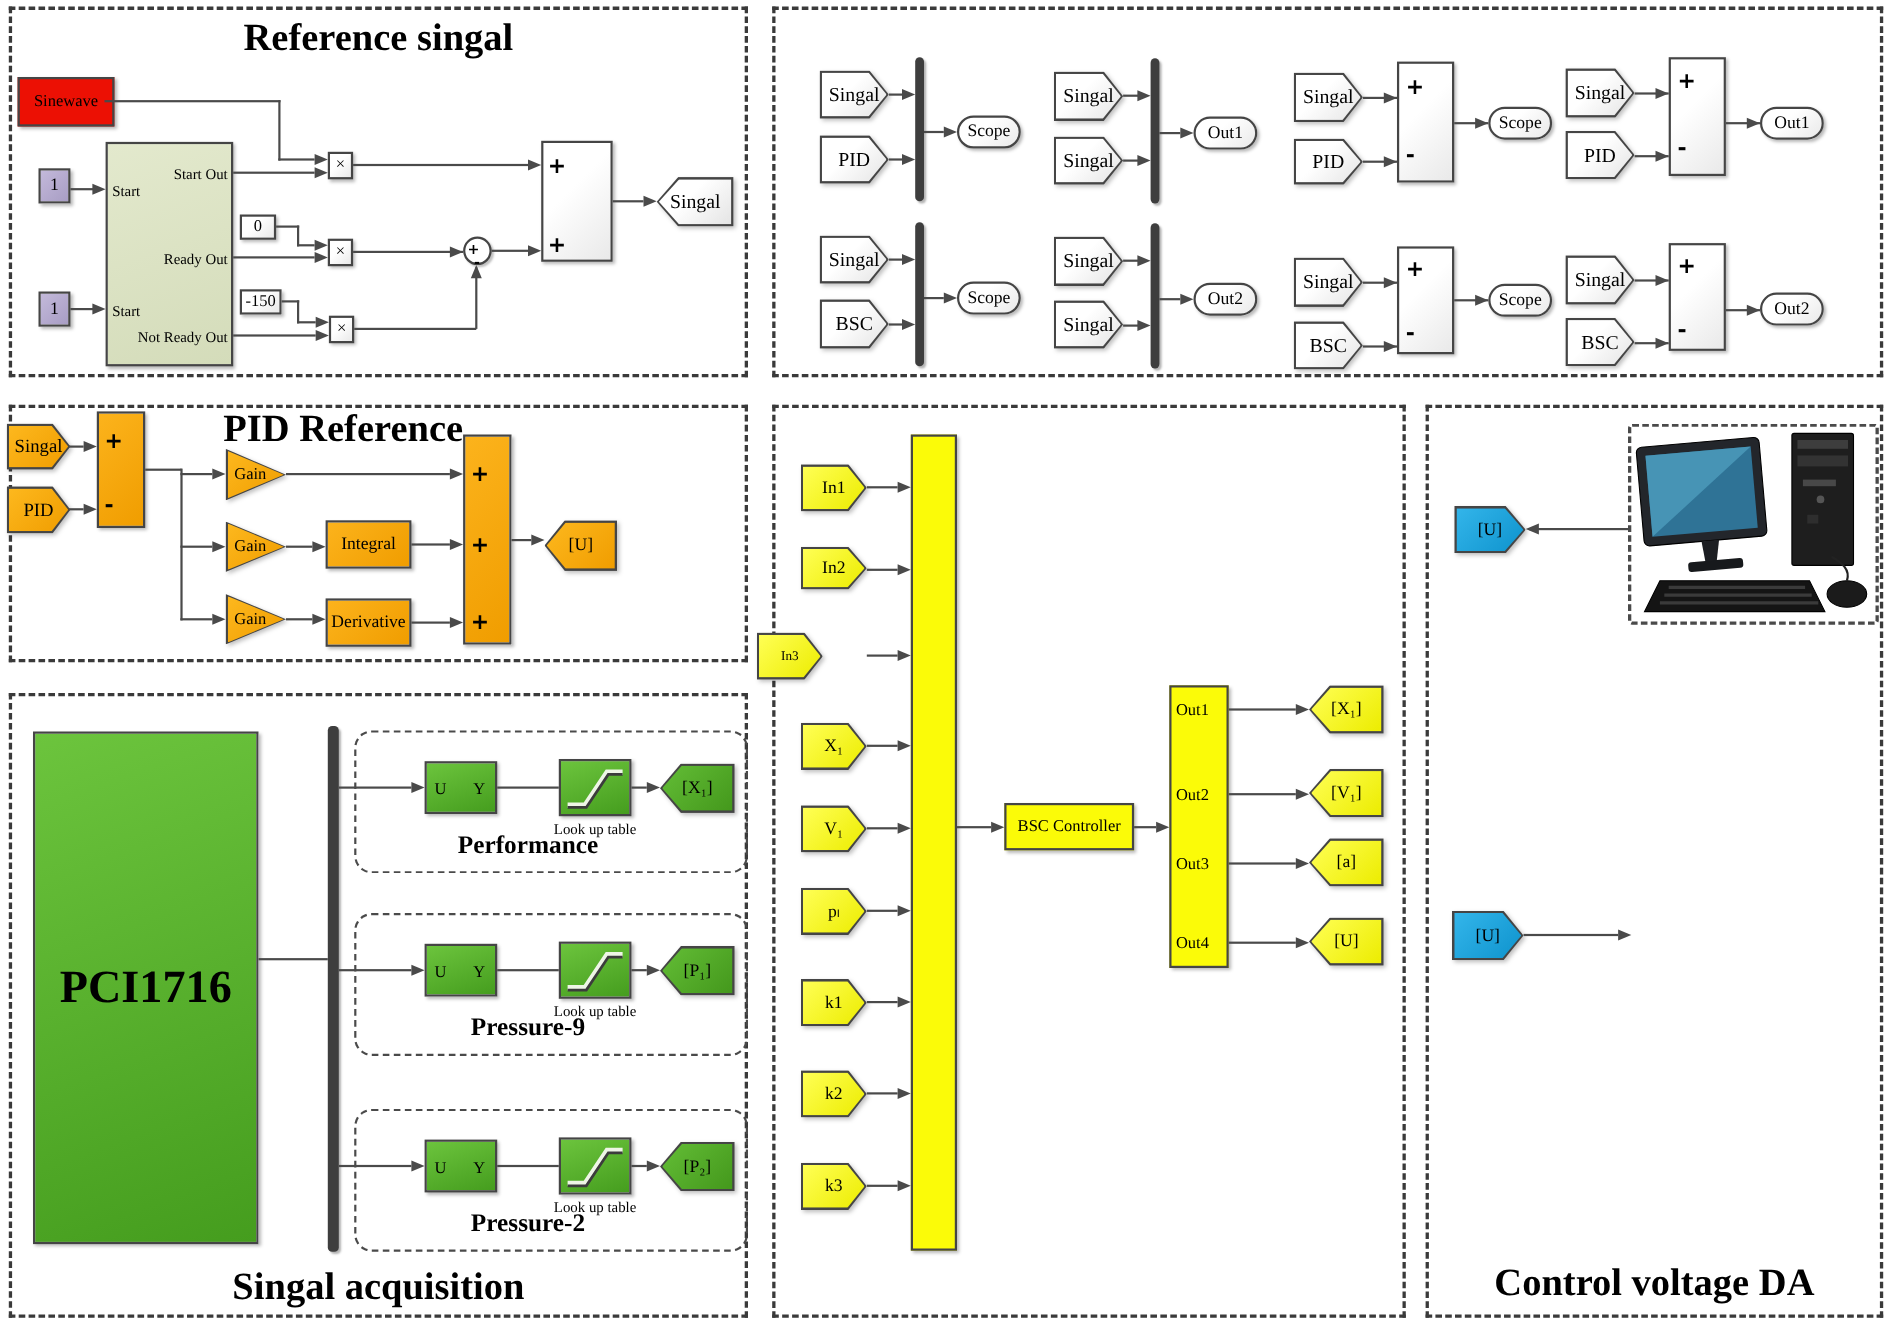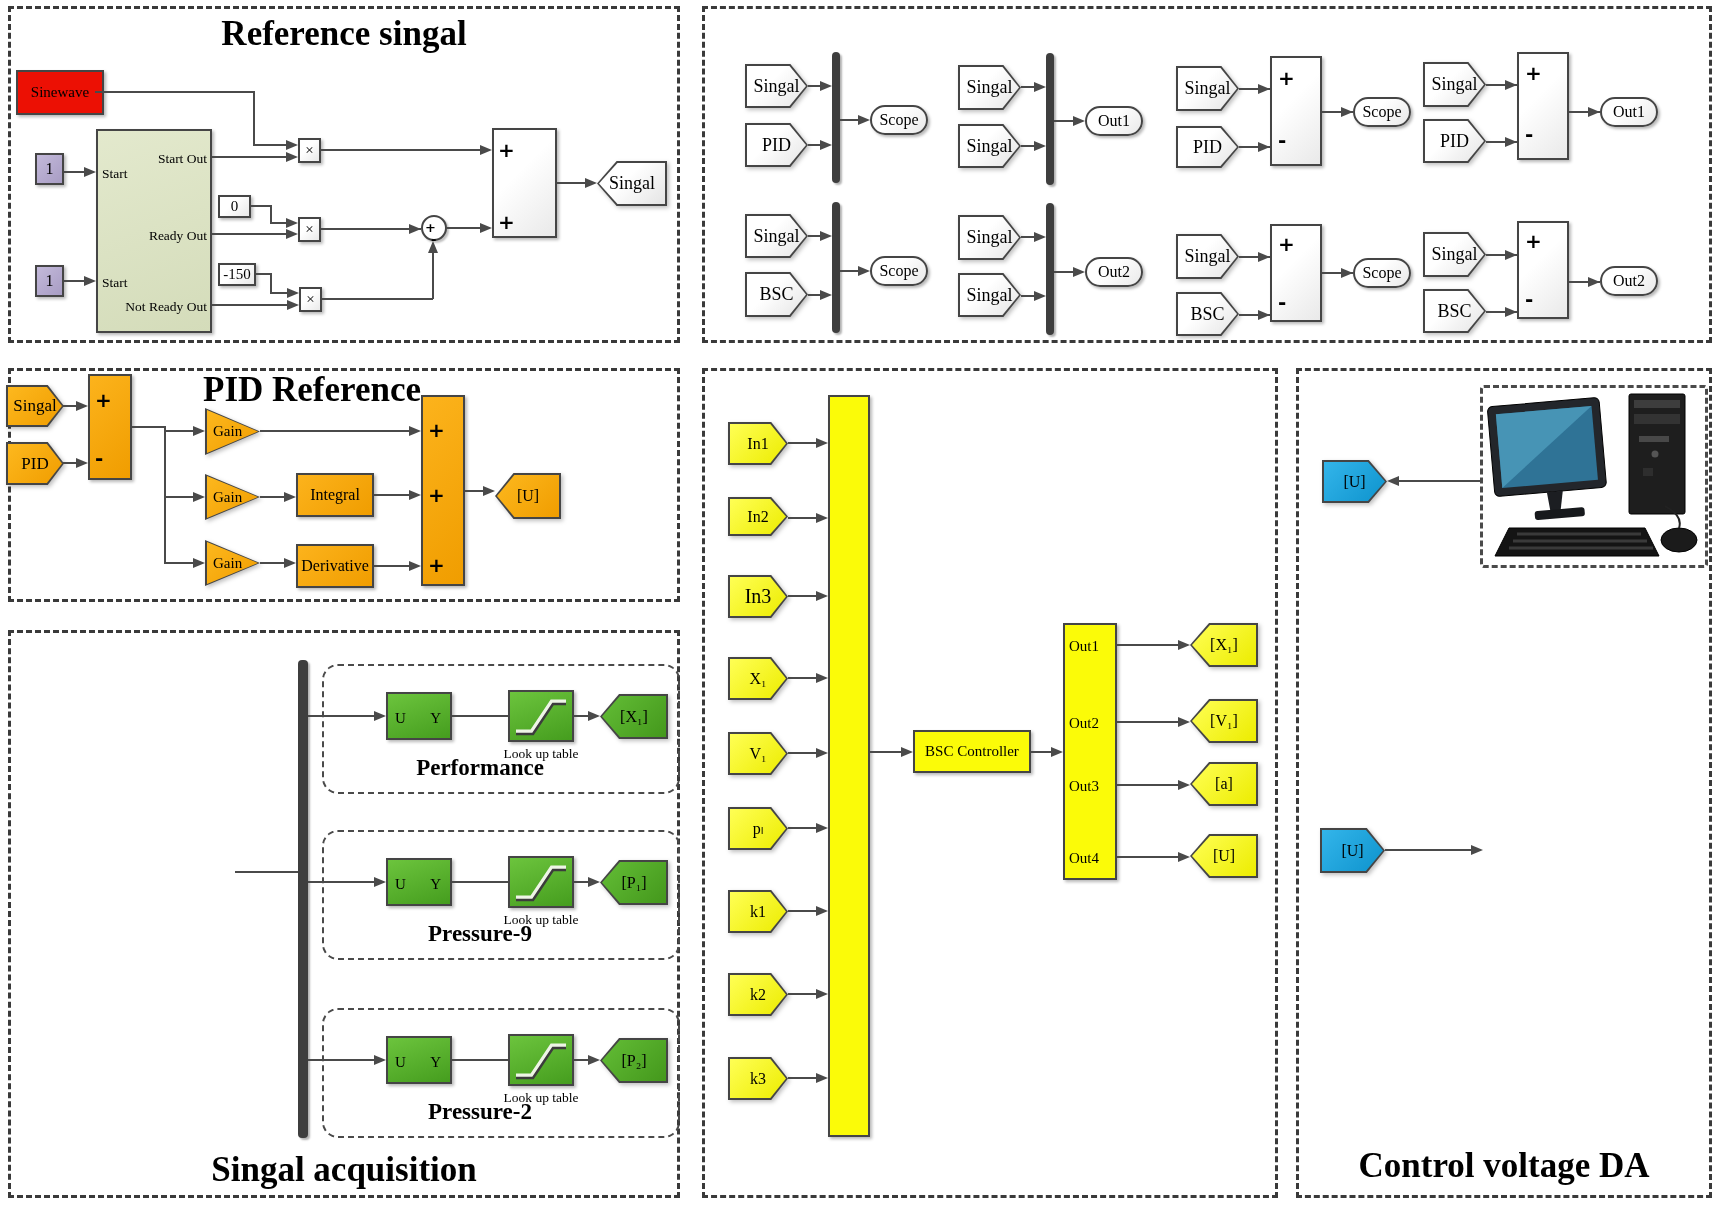--- a/index.html
+++ b/index.html
@@ -328,20 +328,21 @@
   <i class="w" style="left:374px;top:494px;width:35px;height:2px"></i>
     <i class="ar" style="left:409px;top:490px"></i>
   <i class="w" style="left:260px;top:562px;width:24px;height:2px"></i>
     <i class="ar" style="left:284px;top:558px"></i>
   <i class="w" style="left:374px;top:565px;width:35px;height:2px"></i>
     <i class="ar" style="left:409px;top:561px"></i>
   <i class="w" style="left:465px;top:490px;width:18px;height:2px"></i>
     <i class="ar" style="left:483px;top:486px"></i>
 
   <div class="ttl t30" style="left:344px;top:1152px">Singal acquisition</div>
+  <div class="blk bg" style="left:30px;top:665px;width:205px;height:466px;font-size:42px;font-weight:700">PCI1716</div>
   <div class="mb" style="left:298px;top:660px;width:10px;height:478px"></div>
   <i class="w" style="left:235px;top:871px;width:63px;height:2px"></i>
 
   <div class="sub" style="left:322px;top:664px;width:358px;height:130px"></div>
   <div class="blk bg" style="left:386px;top:692px;width:66px;height:48px">
     <span class="p" style="left:7px;top:16px;font-size:15px">U</span>
     <span class="p" style="right:9px;top:16px;font-size:15px">Y</span>
   </div>
   <div class="blk bg" style="left:508px;top:690px;width:66px;height:52px;padding:0">
     <svg width="62" height="48" viewBox="0 0 62 48">
@@ -409,21 +410,21 @@
 
 
   <div class="t r cy" style="left:728px;top:422px;width:60px;height:43px;font-size:16px">
       <i></i>
       <b>In1</b>
     </div>
   <div class="t r cy" style="left:728px;top:497px;width:60px;height:39px;font-size:16px">
       <i></i>
       <b>In2</b>
     </div>
-  <div class="t r cy" style="left:728px;top:575px;width:60px;height:43px;font-size:20px">
+  <div class="t r cy" style="left:688px;top:575px;width:60px;height:43px;font-size:12px">
       <i></i>
       <b>In3</b>
     </div>
   <div class="t r cy" style="left:728px;top:657px;width:60px;height:43px;font-size:16px">
       <i></i>
       <b>X₁</b>
     </div>
   <div class="t r cy" style="left:728px;top:732px;width:60px;height:43px;font-size:16px">
       <i></i>
       <b>V₁</b>

